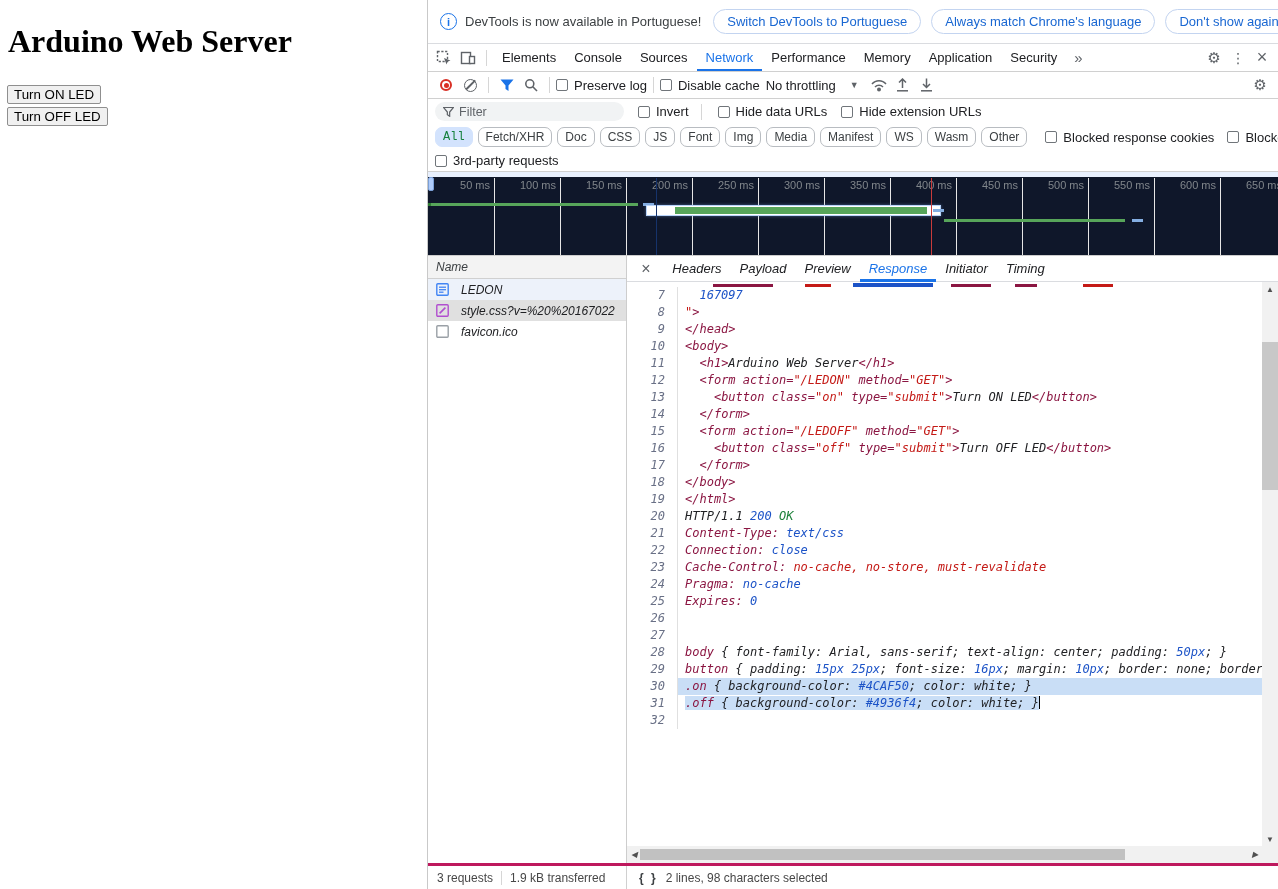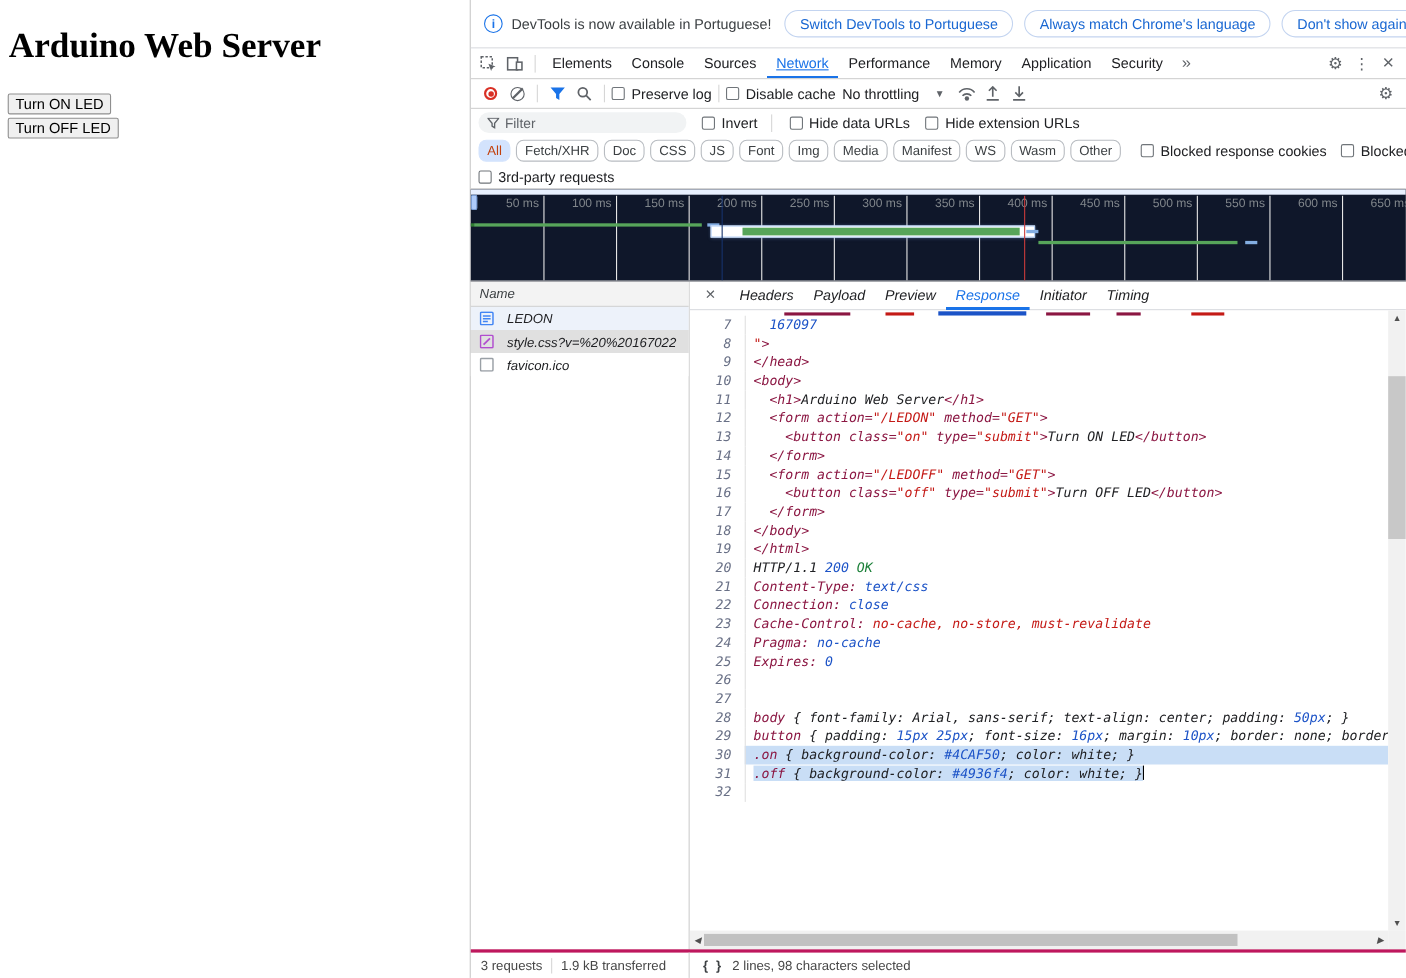--- a/index.html
+++ b/index.html
@@ -27,21 +27,21 @@
   .infobar { height:44px; border-bottom:1px solid #dadce0; display:flex; align-items:center; padding:0 14px 0 12px; flex:none; }
   .info-icon { width:17px; height:17px; border:1.6px solid #1a73e8; border-radius:50%; color:#1a73e8;
     font-size:11px; font-weight:bold; display:flex; align-items:center; justify-content:center; flex:none; }
   .infobar-msg { margin:0 12px 0 8px; color:#3c4043; white-space:nowrap; }
   .pill-btn { border:1px solid #c3d4f0; border-radius:15px; background:#fff; color:#1967d2;
     font-size:13px; padding:4px 13px; margin-right:10px; white-space:nowrap; }
 
   
   .tabbar { height:28px; border-bottom:1px solid #d0d0d0; display:flex; align-items:center; padding:0 4px; flex:none; }
   .tab { padding:0 9px; height:27px; display:flex; align-items:center; color:#202124; white-space:nowrap; }
-  .tab.active { color:#1a73e8; box-shadow:inset 0 -2px 0 #1a73e8;text-decoration:underline; }
+  .tab.active { color:#1a73e8; box-shadow:inset 0 -2px 0 #1a73e8; }
   .tab-overflow { font-size:15px; color:#5f6368; padding:0 8px; }
   .tabbar-right { margin-left:auto; display:flex; align-items:center; }
   .glyph { color:#5f6368; }
 
   
   .nettools { height:27px; border-bottom:1px solid #d0d0d0; display:flex; align-items:center; padding:0 6px; flex:none; }
   .rec-dot { width:12px; height:12px; border:2px solid #d93025; border-radius:50%; display:flex; align-items:center; justify-content:center; }
   .rec-dot::after { content:""; width:5px; height:5px; border-radius:50%; background:#d93025; }
   .clear-icon { width:13px; height:13px; border:1.6px solid #5f6368; border-radius:50%; position:relative; }
   .clear-icon::after { content:""; position:absolute; left:-1px; top:4.6px; width:13px; height:1.6px;
@@ -54,21 +54,21 @@
   .filter-pill { width:189px; height:19px; background:#f1f3f4; border-radius:12px; display:flex; align-items:center; padding:0 8px; }
   .filter-input { border:none; outline:none; background:transparent; font-size:12.5px; width:140px;
     font-family:"Liberation Sans", sans-serif; color:#202124; margin-left:5px; }
   .filter-input::placeholder { color:#5f6368; }
   .filterrow .cb-item { margin-left:14px; }
 
   
   .chiprow { height:26px; display:flex; align-items:center; padding:0 7px; flex:none; }
   .chip { border:1px solid #b8bcc1; border-radius:7px; padding:2px 7px; font-size:12px; color:#3c4043;
     margin-right:5px; white-space:nowrap; }
-  .chip.active { background:#d3e3fd; border-color:#d3e3fd; color:#c2410c; }
+  .chip.active { background:#d3e3fd; border-color:#d3e3fd; color:#15803d;font-family:Liberation Mono, monospace; }
   .chiprow .cb-item { margin-left:13px; }
   .thirdrow { height:22px; border-bottom:1px solid #d0d0d0; display:flex; align-items:center; padding:0 7px; flex:none; }
 
   
   .overview { height:84px; border-bottom:1px solid #cdcdcd; position:relative; overflow:hidden; flex:none; background:#0f172a;text-decoration:underline; }
   .ov-strip { position:absolute; left:0; top:0; right:0; height:5px; background:#e8f0fe; }
   .ov-handle { position:absolute; left:0; top:5px; width:6px; height:14px; background:#aecbfa; border:1px solid #7ba0d8; border-radius:2px; }
   .gridline { position:absolute; top:6px; bottom:0; width:1px; background:#e6e6e6; }
   .tick-label { position:absolute; top:7px; width:60px; text-align:right; font-size:11px; color:#80868b; }
   .wf-line { position:absolute; height:3px; background:#57a55a; }

